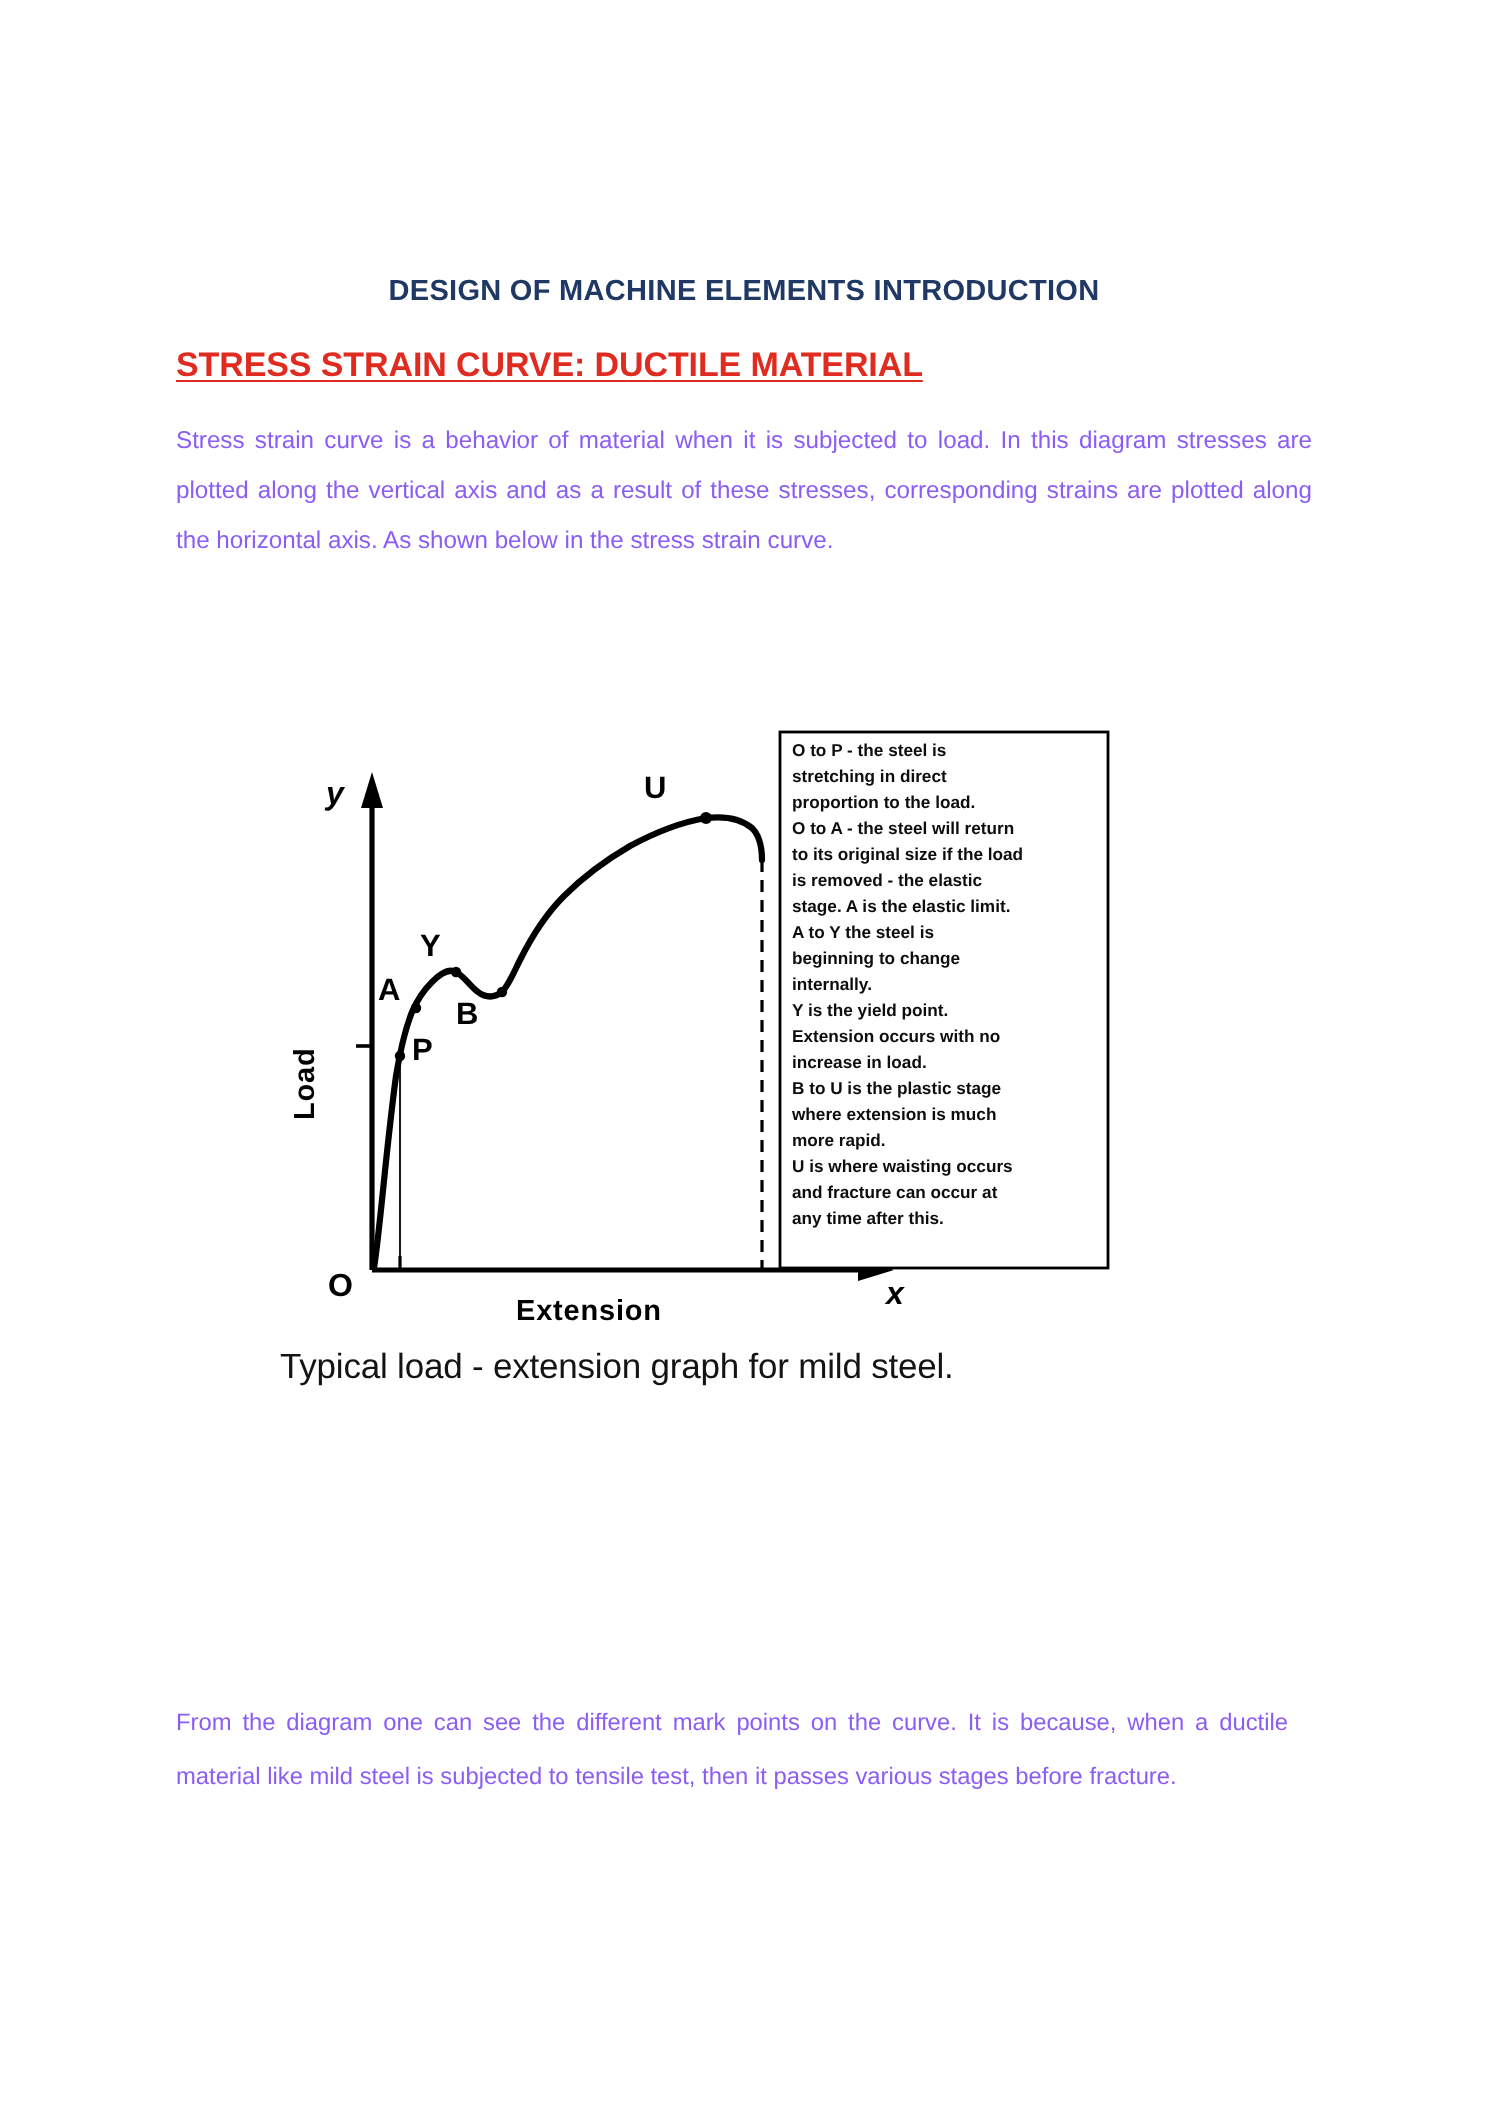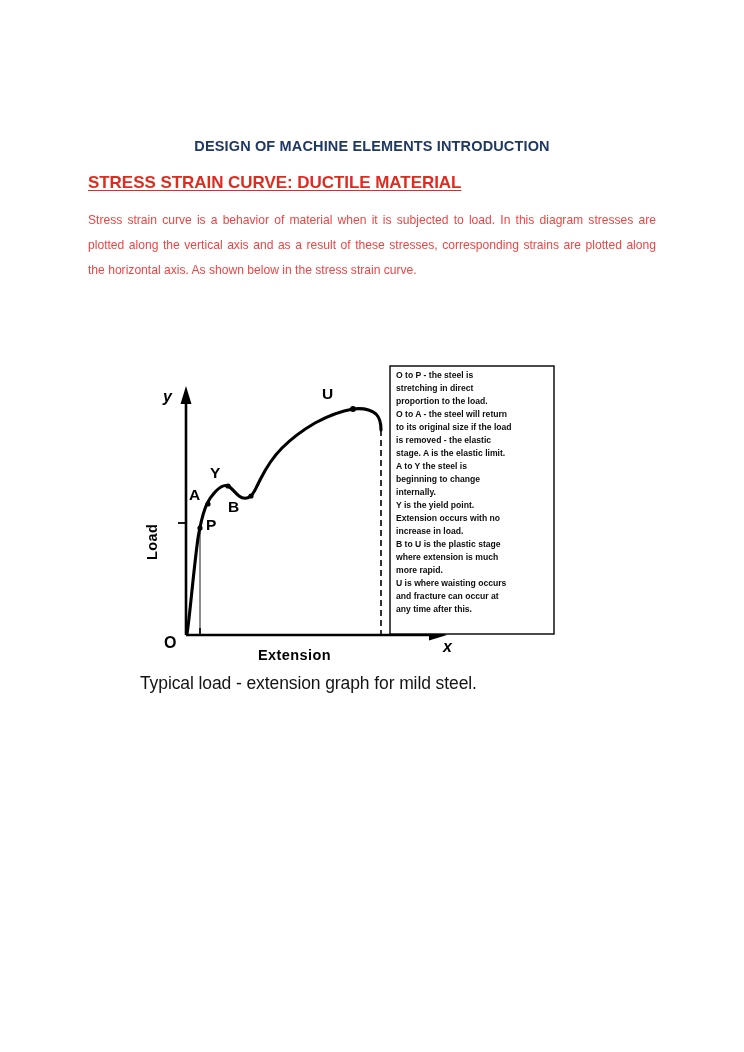--- a/index.html
+++ b/index.html
@@ -46,21 +46,21 @@
     color: #e02b20;
     text-decoration: underline;
     text-underline-offset: 2px;
     letter-spacing: -0.05px;
     font-family: "Liberation Sans", sans-serif;
   }
 
   
   .para {
     position: absolute;
-    color: #ef4444;
+    color: #8b5cf6;
     font-size: 12.1px;
     line-height: 25px;
     text-align: justify;
     font-family: "Liberation Sans", sans-serif;
   }
   .para-intro {
     left: 88px;
     top: 208px;
     width: 568px;
   }
@@ -225,14 +225,15 @@
         <text class="legend-line" x="256" y="239">and fracture can occur at</text>
         <text class="legend-line" x="256" y="252">any time after this.</text>
       </g>
     </svg>
 
     <div class="fig-caption">
       <span>Typical load - extension graph for mild steel.</span>
     </div>
   </div>
 
+  <div class="para para-outro">From the diagram one can see the different mark points on the curve. It is because, when a ductile material like mild steel is subjected to tensile test, then it passes various stages before fracture.</div>
 
 </div>
 
 </body></html>

